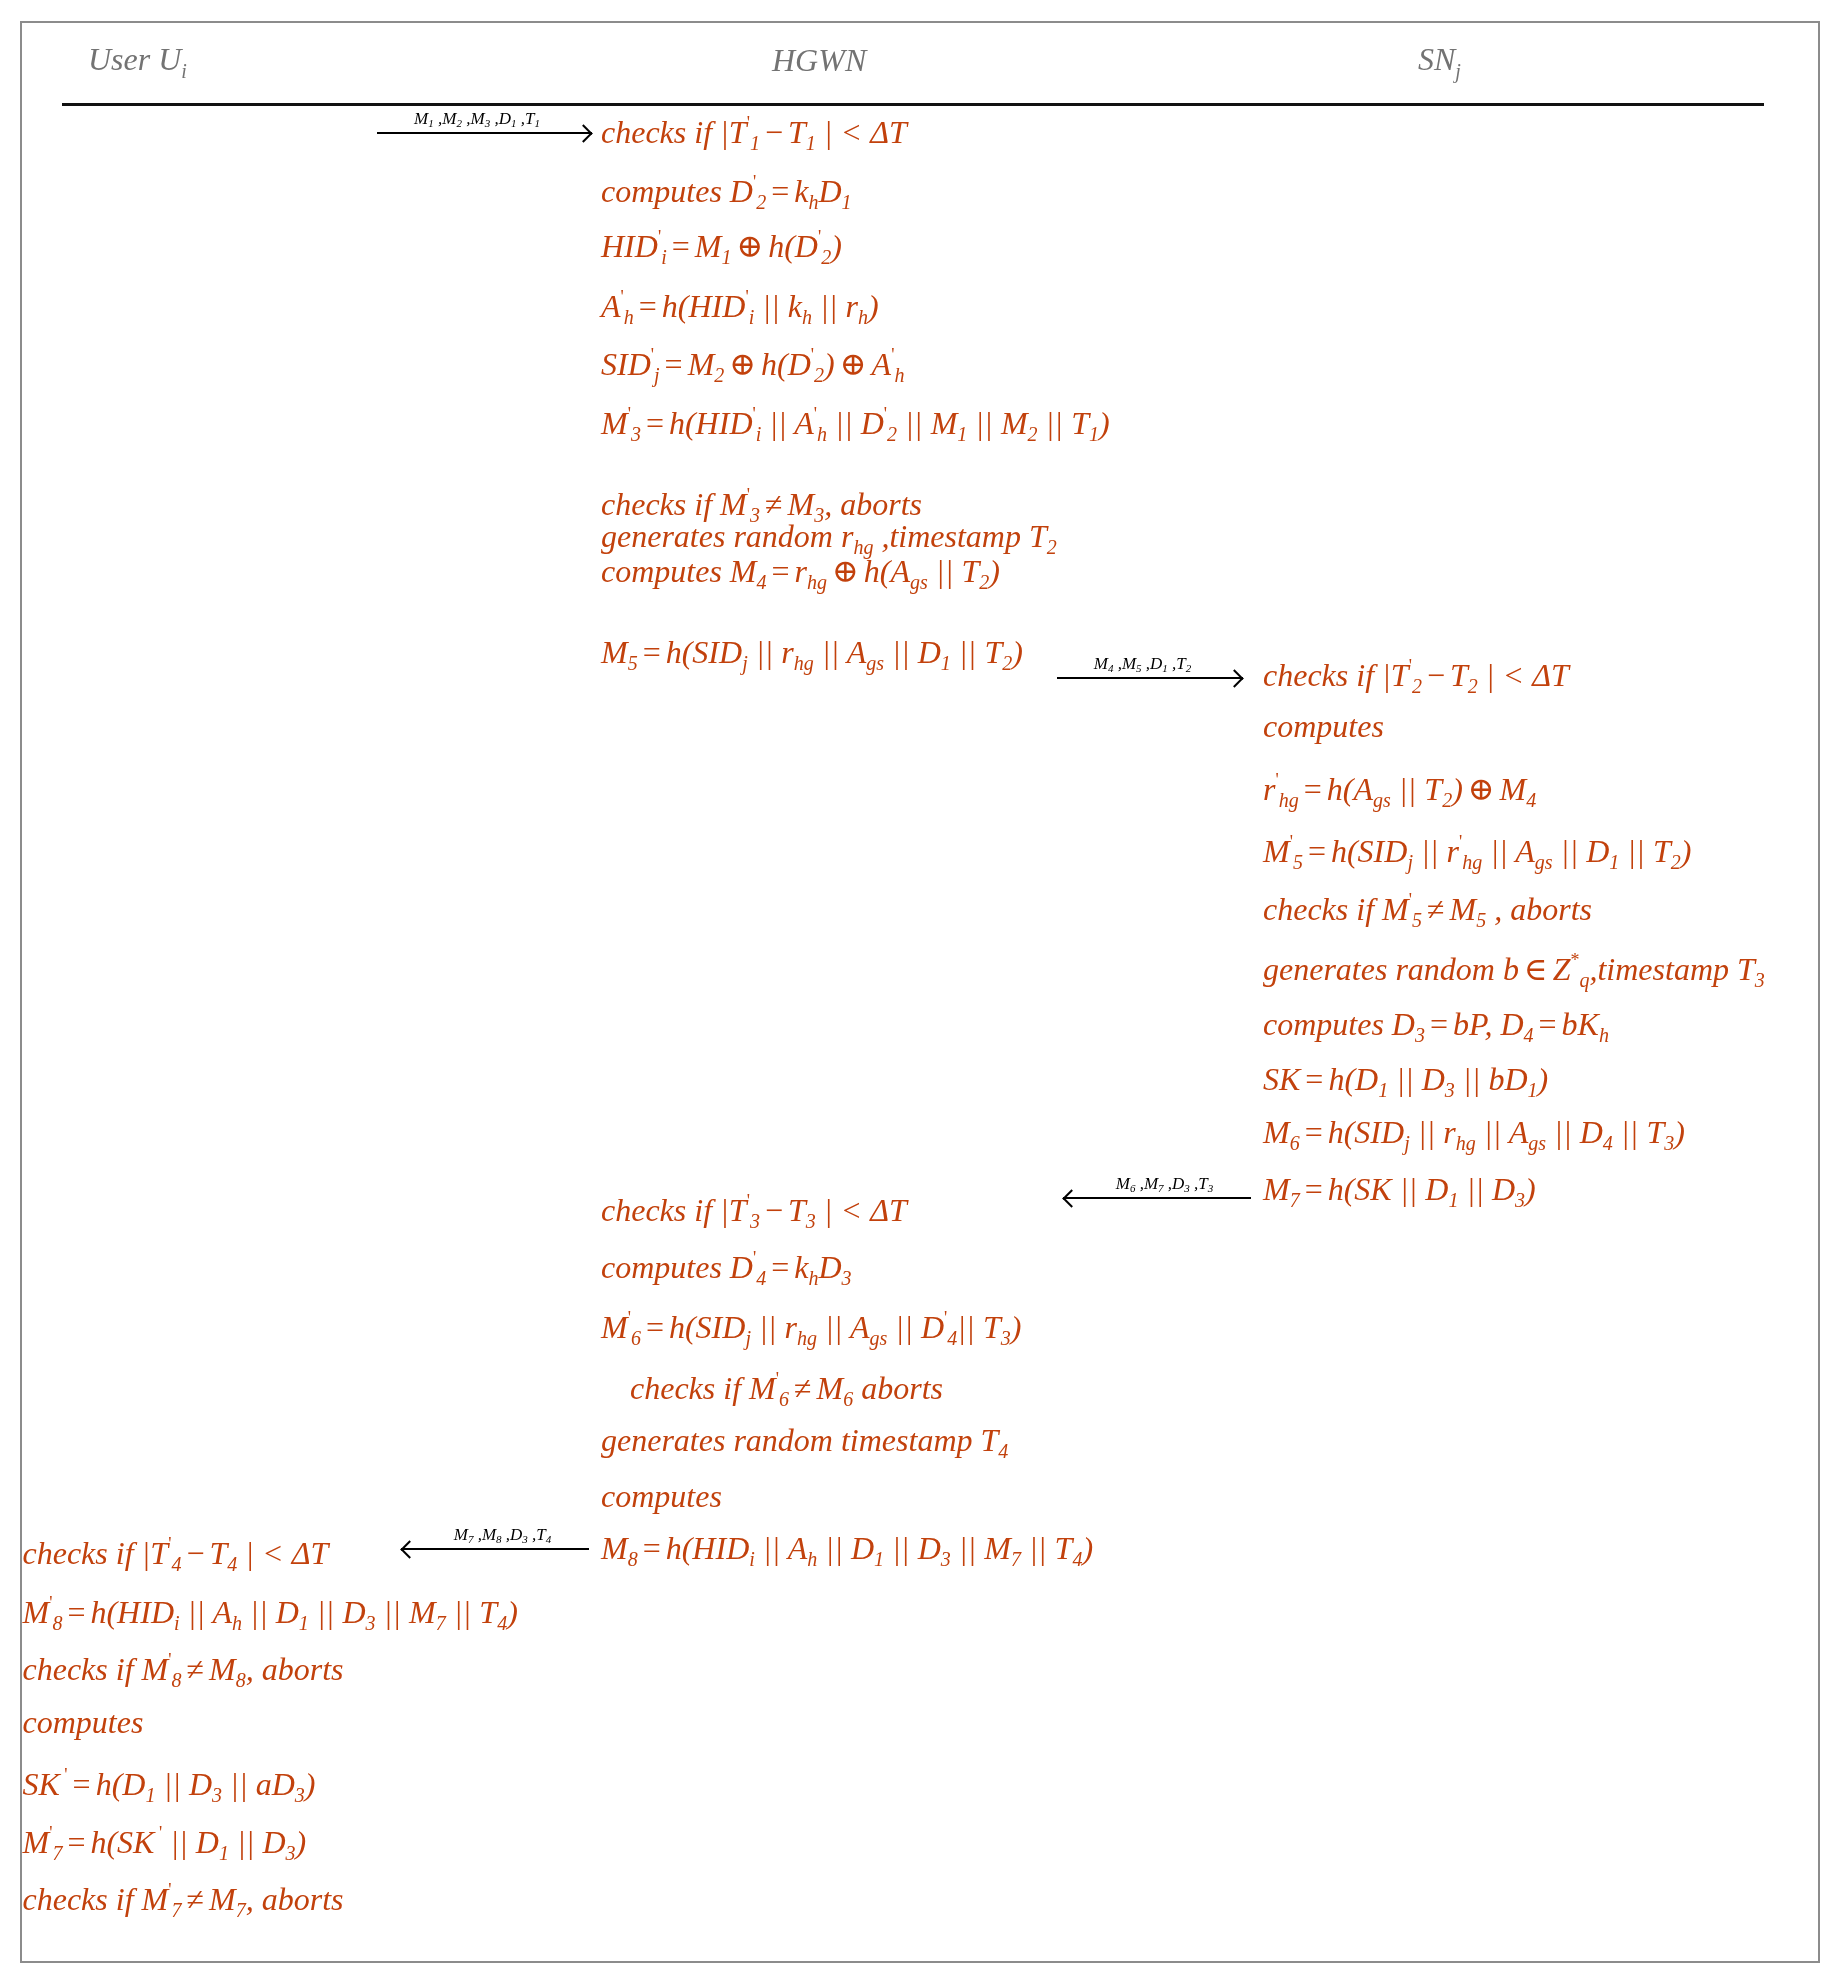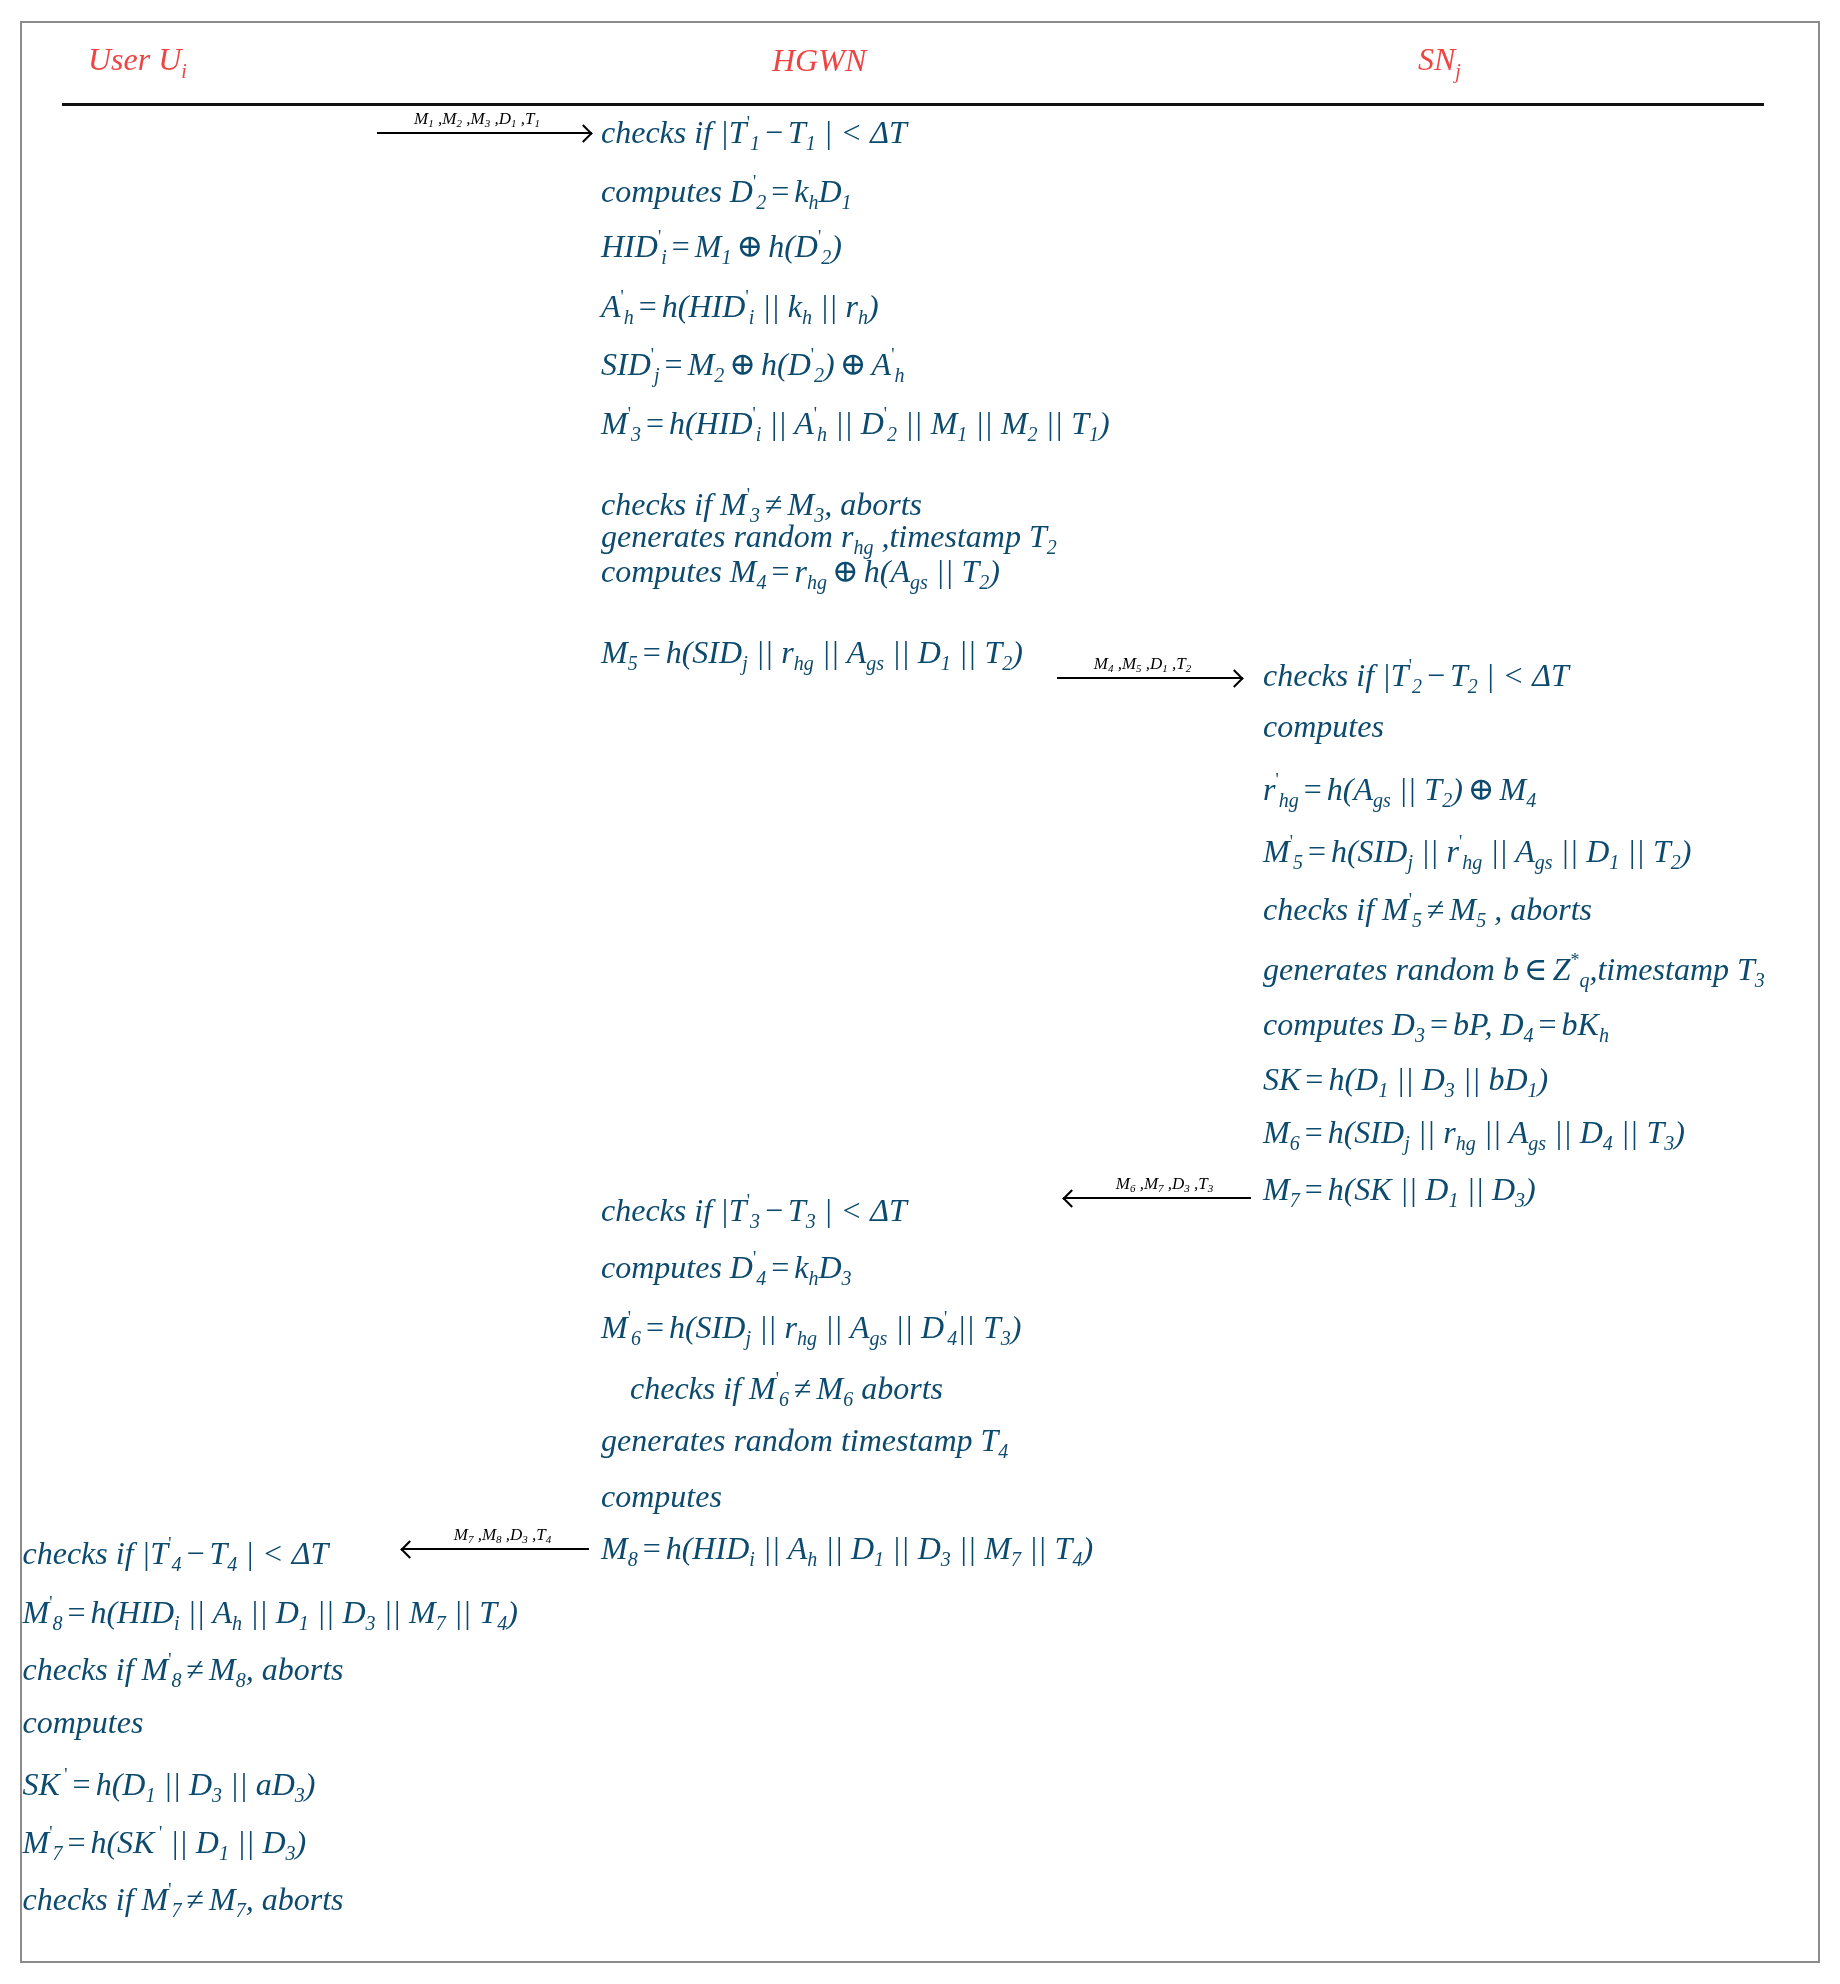--- a/index.html
+++ b/index.html
@@ -6,25 +6,25 @@
     body { width: 1840px; height: 1985px; position: relative; overflow: hidden; }
     .frame {
       position: absolute; left: 20px; top: 21px; width: 1800px; height: 1942px;
       border: 2px solid #8c8c8c; box-sizing: border-box; background: #fff;
     }
     .header-rule {
       position: absolute; left: 62px; top: 103px; width: 1702px; height: 3px; background: #111;
     }
     .hdr {
       position: absolute; font-family: "Liberation Serif", "DejaVu Serif", serif;
-      font-style: italic; font-size: 32px; color: #ef4444; line-height: 1; white-space: nowrap;
+      font-style: italic; font-size: 32px; color: #737373; line-height: 1; white-space: nowrap;
     }
     .line {
       position: absolute; font-family: "Liberation Serif", "DejaVu Serif", serif;
-      font-style: italic; font-size: 32px; color: #0c4a6e; line-height: 1; white-space: nowrap;
+      font-style: italic; font-size: 32px; color: #c2410c; line-height: 1; white-space: nowrap;
       transform-origin: left bottom;
     }
     .line .sub { font-size: 20px; vertical-align: -7px; font-style: italic; }
     .line .sup { font-size: 18px; vertical-align: 14px; font-style: normal; }
     .line .op { font-style: normal; padding: 0 5px; }
     .hdr .sub { font-size: 20px; vertical-align: -8px; }
     .arrow {
       position: absolute; height: 2px; background: #000;
     }
     .arrow .head-r, .arrow .head-l {

